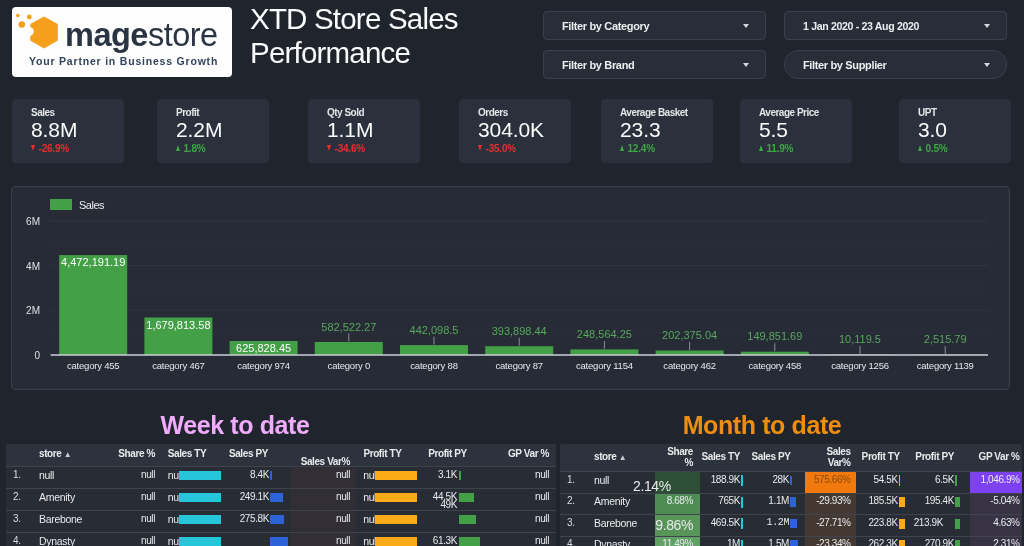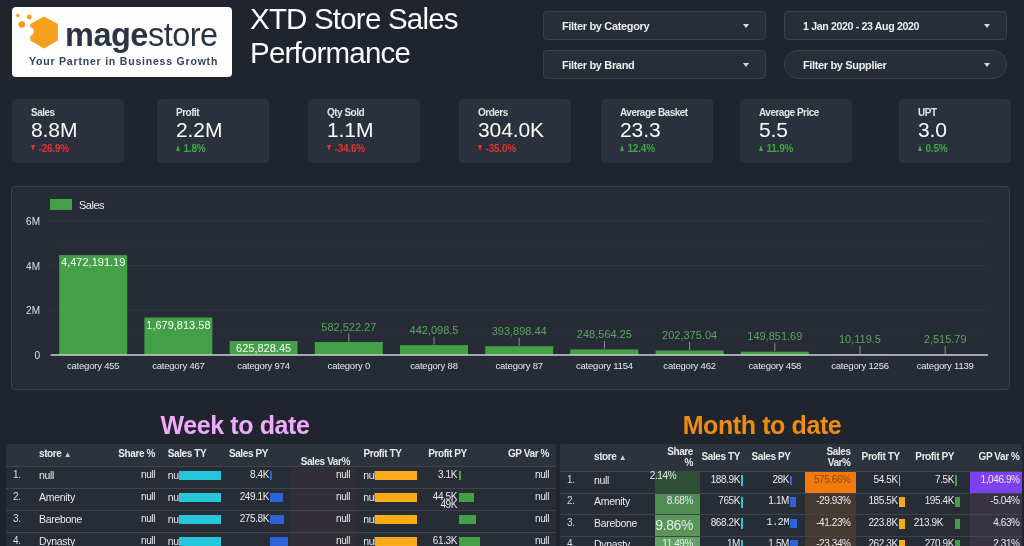--- a/index.html
+++ b/index.html
@@ -204,29 +204,29 @@
 <div class="abs" style="left:170.6px;top:6.5px;width:60.0px;text-align:right;font-size:10.0px;letter-spacing:-0.40px;font-weight:700;color:#e8eaec;">Sales PY</div>
 <div class="abs" style="left:230.6px;top:3.0px;width:60.0px;text-align:right;font-size:10.0px;letter-spacing:-0.40px;font-weight:700;color:#e8eaec;line-height:10.5px;">Sales<br>Var%</div>
 <div class="abs" style="left:279.7px;top:6.5px;width:60.0px;text-align:right;font-size:10.0px;letter-spacing:-0.40px;font-weight:700;color:#e8eaec;">Profit TY</div>
 <div class="abs" style="left:334.0px;top:6.5px;width:60.0px;text-align:right;font-size:10.0px;letter-spacing:-0.40px;font-weight:700;color:#e8eaec;">Profit PY</div>
 <div class="abs" style="left:399.6px;top:6.5px;width:60.0px;text-align:right;font-size:10.0px;letter-spacing:-0.40px;font-weight:700;color:#e8eaec;">GP Var %</div>
 <div class="abs" style="left:95.0px;top:28.0px;width:45px;height:20.5px;background:#2e4f35;"></div>
 <div class="abs" style="left:245.0px;top:28.0px;width:51px;height:20.5px;background:#f2790d;"></div>
 <div class="abs" style="left:410.0px;top:28.0px;width:52px;height:20.5px;background:#7d41f2;"></div>
 <div class="abs" style="left:7.0px;top:29.7px;width:20.0px;text-align:left;font-size:10.0px;letter-spacing:-0.40px;font-weight:400;color:#d9dcdf;">1.</div>
 <div class="abs" style="left:34.0px;top:29.7px;width:80.0px;text-align:left;font-size:10.5px;letter-spacing:-0.30px;font-weight:400;color:#e8eaec;">null</div>
-<div class="abs" style="left:73.0px;top:26px;width:60.0px;text-align:center;font-size:10.0px;letter-spacing:-0.40px;font-weight:400;color:#e8eaec;">2.14%</div>
+<div class="abs" style="left:73.0px;top:34px;width:60.0px;text-align:left;font-size:14px;letter-spacing:-0.40px;font-weight:400;color:#e8eaec;">2.14%</div>
 <div class="abs" style="left:120.0px;top:29.7px;width:60.0px;text-align:right;font-size:10.0px;letter-spacing:-0.40px;font-weight:400;color:#e8eaec;">188.9K</div>
 <div class="abs" style="left:181.3px;top:31.2px;width:1.5px;height:11px;background:#26c6da;"></div>
 <div class="abs" style="left:169.0px;top:29.7px;width:60.0px;text-align:right;font-size:10.0px;letter-spacing:-0.40px;font-weight:400;color:#e8eaec;">28K</div>
 <div class="abs" style="left:230.4px;top:31.9px;width:1.5px;height:9.5px;background:#2d63d8;"></div>
 <div class="abs" style="left:230.6px;top:29.7px;width:60.0px;text-align:right;font-size:10.0px;letter-spacing:-0.40px;font-weight:400;color:#8a4d06;">575.66%</div>
 <div class="abs" style="left:277.7px;top:29.7px;width:60.0px;text-align:right;font-size:10.0px;letter-spacing:-0.40px;font-weight:400;color:#e8eaec;">54.5K</div>
 <div class="abs" style="left:338.6px;top:31.2px;width:1.5px;height:11px;background:#fbab18;"></div>
-<div class="abs" style="left:334.0px;top:29.7px;width:60.0px;text-align:right;font-size:10.0px;letter-spacing:-0.40px;font-weight:400;color:#e8eaec;">7.5K</div>
+<div class="abs" style="left:334.0px;top:29.7px;width:60.0px;text-align:right;font-size:10.0px;letter-spacing:-0.40px;font-weight:400;color:#e8eaec;">6.5K</div>
 <div class="abs" style="left:395.0px;top:31.2px;width:1.5px;height:11px;background:#43a047;"></div>
 <div class="abs" style="left:399.6px;top:29.7px;width:60.0px;text-align:right;font-size:10.0px;letter-spacing:-0.40px;font-weight:400;color:#e8eaec;">1,046.9%</div>
 <div class="abs" style="left:95.0px;top:49.5px;width:45px;height:20.5px;background:#4f8c54;"></div>
 <div class="abs" style="left:245.0px;top:49.5px;width:51px;height:20.5px;background:#443833;"></div>
 <div class="abs" style="left:410.0px;top:49.5px;width:52px;height:20.5px;background:#373244;"></div>
 <div class="abs" style="left:7.0px;top:51.2px;width:20.0px;text-align:left;font-size:10.0px;letter-spacing:-0.40px;font-weight:400;color:#d9dcdf;">2.</div>
 <div class="abs" style="left:34.0px;top:51.2px;width:80.0px;text-align:left;font-size:10.5px;letter-spacing:-0.30px;font-weight:400;color:#e8eaec;">Amenity</div>
 <div class="abs" style="left:73.0px;top:51.2px;width:60.0px;text-align:right;font-size:10.0px;letter-spacing:-0.40px;font-weight:400;color:#e8eaec;">8.68%</div>
 <div class="abs" style="left:120.0px;top:51.2px;width:60.0px;text-align:right;font-size:10.0px;letter-spacing:-0.40px;font-weight:400;color:#e8eaec;">765K</div>
 <div class="abs" style="left:181.3px;top:52.7px;width:1.5px;height:11px;background:#26c6da;"></div>
@@ -237,25 +237,25 @@
 <div class="abs" style="left:339.2px;top:53.4px;width:5.5px;height:10px;background:#fbab18;"></div>
 <div class="abs" style="left:334.0px;top:51.2px;width:60.0px;text-align:right;font-size:10.0px;letter-spacing:-0.40px;font-weight:400;color:#e8eaec;">195.4K</div>
 <div class="abs" style="left:394.8px;top:53.4px;width:5.5px;height:10px;background:#43a047;"></div>
 <div class="abs" style="left:399.6px;top:51.2px;width:60.0px;text-align:right;font-size:10.0px;letter-spacing:-0.40px;font-weight:400;color:#e8eaec;">-5.04%</div>
 <div class="abs" style="left:95.0px;top:71.0px;width:45px;height:20.5px;background:#579558;"></div>
 <div class="abs" style="left:245.0px;top:71.0px;width:51px;height:20.5px;background:#443833;"></div>
 <div class="abs" style="left:410.0px;top:71.0px;width:52px;height:20.5px;background:#373244;"></div>
 <div class="abs" style="left:7.0px;top:72.7px;width:20.0px;text-align:left;font-size:10.0px;letter-spacing:-0.40px;font-weight:400;color:#d9dcdf;">3.</div>
 <div class="abs" style="left:34.0px;top:72.7px;width:80.0px;text-align:left;font-size:10.5px;letter-spacing:-0.30px;font-weight:400;color:#e8eaec;">Barebone</div>
 <div class="abs" style="left:73.0px;top:72.7px;width:60.0px;text-align:right;font-size:14px;letter-spacing:-0.40px;font-weight:400;color:#e8eaec;">9.86%</div>
-<div class="abs" style="left:120.0px;top:72.7px;width:60.0px;text-align:right;font-size:10.0px;letter-spacing:-0.40px;font-weight:400;color:#e8eaec;">868.2K</div>
+<div class="abs" style="left:120.0px;top:72.7px;width:60.0px;text-align:right;font-size:10.0px;letter-spacing:-0.40px;font-weight:400;color:#e8eaec;">469.5K</div>
 <div class="abs" style="left:181.3px;top:74.2px;width:1.5px;height:11px;background:#26c6da;"></div>
 <div class="abs" style="left:169.0px;top:72.7px;width:60.0px;text-align:right;font-size:10.0px;letter-spacing:-0.40px;font-weight:400;color:#e8eaec;font-family:Liberation Mono, monospace;">1.2M</div>
 <div class="abs" style="left:230.4px;top:74.9px;width:6.5px;height:9.5px;background:#2d63d8;"></div>
-<div class="abs" style="left:230.6px;top:72.7px;width:60.0px;text-align:right;font-size:10.0px;letter-spacing:-0.40px;font-weight:400;color:#e8eaec;">-41.23%</div>
+<div class="abs" style="left:230.6px;top:72.7px;width:60.0px;text-align:right;font-size:10.0px;letter-spacing:-0.40px;font-weight:400;color:#e8eaec;">-27.71%</div>
 <div class="abs" style="left:277.7px;top:72.7px;width:60.0px;text-align:right;font-size:10.0px;letter-spacing:-0.40px;font-weight:400;color:#e8eaec;">223.8K</div>
 <div class="abs" style="left:339.2px;top:74.9px;width:5.5px;height:10px;background:#fbab18;"></div>
 <div class="abs" style="left:323px;top:72.7px;width:60.0px;text-align:right;font-size:10.0px;letter-spacing:-0.40px;font-weight:400;color:#e8eaec;">213.9K</div>
 <div class="abs" style="left:394.8px;top:74.9px;width:5.5px;height:10px;background:#43a047;"></div>
 <div class="abs" style="left:399.6px;top:72.7px;width:60.0px;text-align:right;font-size:10.0px;letter-spacing:-0.40px;font-weight:400;color:#e8eaec;">4.63%</div>
 <div class="abs" style="left:95.0px;top:92.5px;width:45px;height:20.5px;background:#60a263;"></div>
 <div class="abs" style="left:245.0px;top:92.5px;width:51px;height:20.5px;background:#443833;"></div>
 <div class="abs" style="left:410.0px;top:92.5px;width:52px;height:20.5px;background:#373244;"></div>
 <div class="abs" style="left:7.0px;top:94.2px;width:20.0px;text-align:left;font-size:10.0px;letter-spacing:-0.40px;font-weight:400;color:#d9dcdf;">4.</div>
 <div class="abs" style="left:34.0px;top:94.2px;width:80.0px;text-align:left;font-size:10.5px;letter-spacing:-0.30px;font-weight:400;color:#e8eaec;">Dynasty</div>

